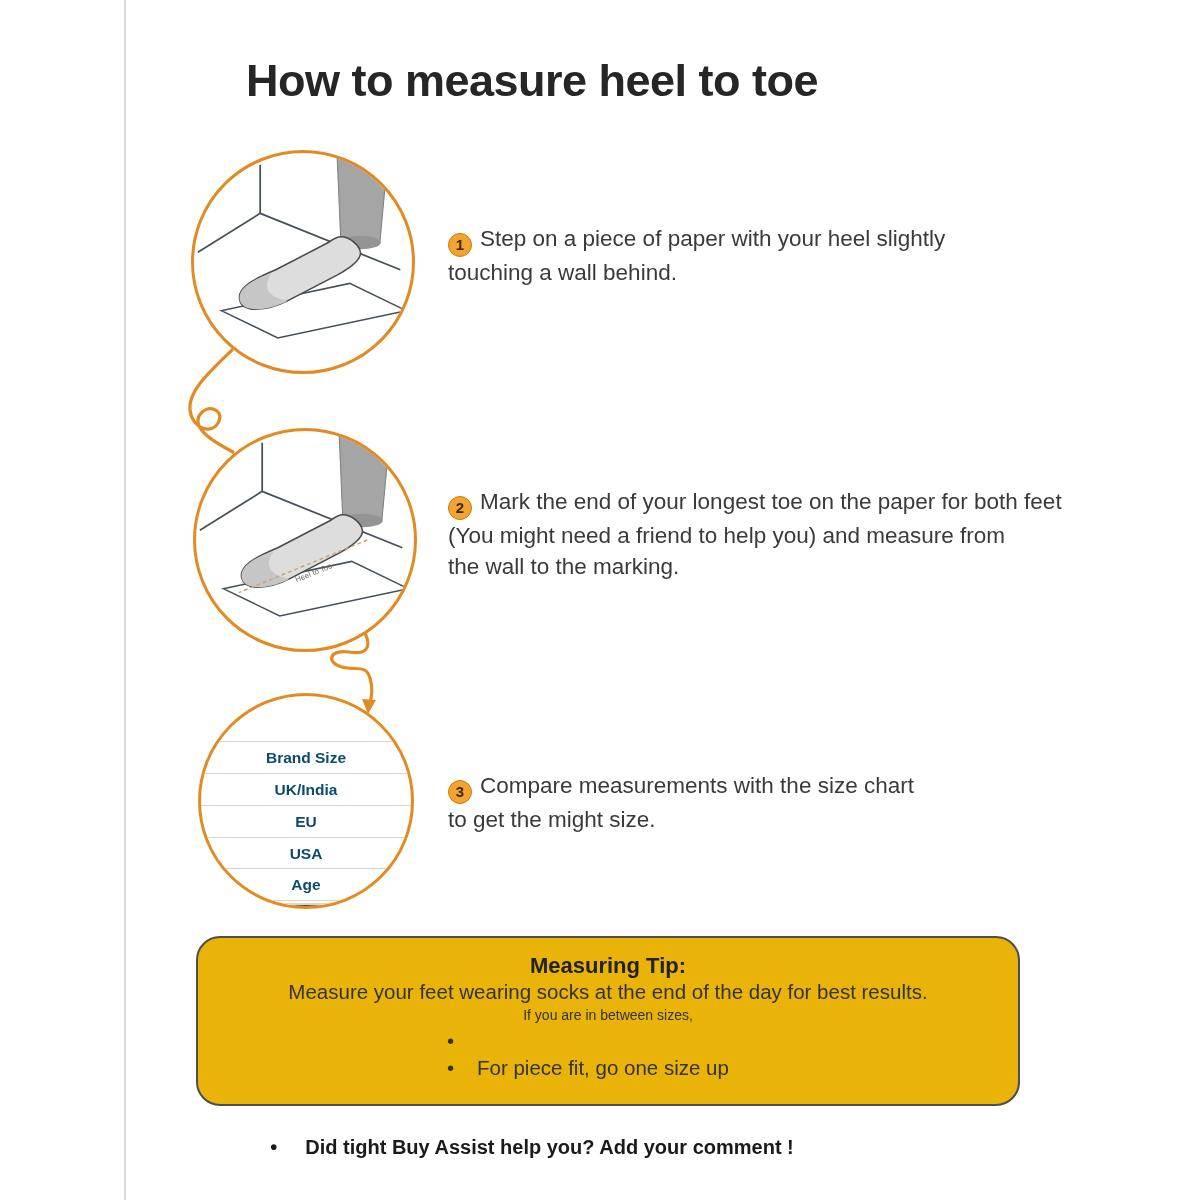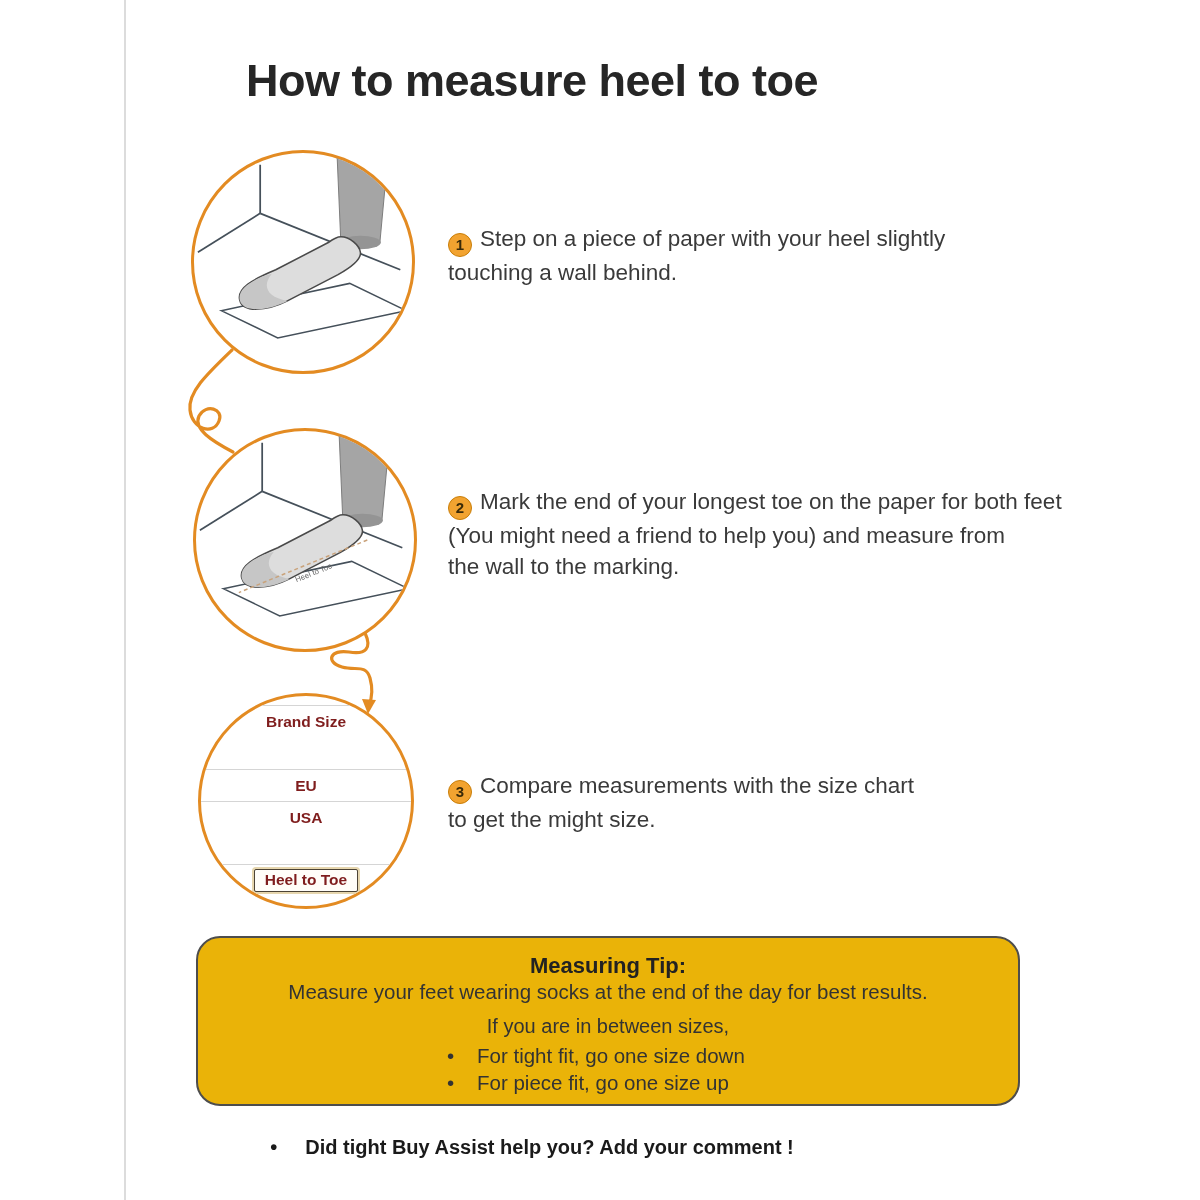--- a/index.html
+++ b/index.html
@@ -35,21 +35,21 @@
   .circle-2 { left: 193px; top: 428px; width: 224px; height: 224px; }
   .circle-3 { left: 198px; top: 693px; width: 216px; height: 216px; }
   .circle svg.scene { position: absolute; left: 0; top: 0; width: 100%; height: 100%; }
 
   
   .chart-rows { position: absolute; left: 0; top: 0; right: 0; bottom: 0; }
   .size-row {
     position: absolute; left: -10px; right: -10px; height: 32px;
     border-top: 1px solid #d5d5d5;
     display: flex; align-items: center; justify-content: center;
-    font-size: 15.5px; font-weight: 700; color: #7f1d1d;
+    font-size: 15.5px; font-weight: 700; color: #0c4a6e; margin-top: 36px;
   }
   .size-row.r0 { top: 9px; }
   .size-row.r1 { top: 41px; }
   .size-row.r2 { top: 73px; }
   .size-row.r3 { top: 105px; }
   .size-row.r4 { top: 136px; }
   .size-row.r5 { top: 168px; }
   .hl-box {
     display: inline-block;
     border: 1.6px solid #4c4335;
@@ -77,21 +77,21 @@
   .step-text { white-space: pre-line; text-align: center; }
 
   
   .tip-box {
     position: absolute; left: 196px; top: 936px; width: 824px; height: 170px;
     border: 2px solid #4d4d4d; border-radius: 24px;
     background: #eab308; text-align: center;
   }
   .tip-title { margin-top: 15px; font-size: 22px; font-weight: 700; color: #222; }
   .tip-line1 { margin-top: 1px; font-size: 20.5px; color: #333; }
-  .tip-line2 { margin-top: 11px; font-size: 20px; color: #333; }
+  .tip-line2 { margin-top: 3px; font-size: 14px; color: #333; }
   .tip-bullets { width: 330px; margin: 4px auto 0; text-align: left; }
   .tip-bullet { display: flex; font-size: 20.5px; color: #333; line-height: 27px; }
   .tip-bullet .dot { width: 34px; text-align: left; padding-left: 4px; }
 
   
   .footer-note {
     position: absolute; left: 0; right: 0; top: 1136px;
     display: flex; justify-content: center; gap: 28px;
     font-size: 20px; font-weight: 700; color: #1a1a1a;
   }
@@ -137,25 +137,31 @@
       <path d="M176,112 L44,166" stroke="#c9a27a" stroke-width="1.5" stroke-dasharray="4,3" fill="none"></path>
       <text transform="translate(122,148) rotate(-22)" text-anchor="middle" font-size="8" fill="#666" font-family="Liberation Sans, sans-serif">Heel to Toe</text>
     </svg>
   </div>
 
   <div class="circle circle-3">
     <div class="chart-rows">
       <div class="size-row r0">
           <span>Brand Size</span>
         </div>
+      <div class="size-row r1">
+          <span>UK/India</span>
+        </div>
       <div class="size-row r3">
           <span>USA</span>
         </div>
       <div class="size-row r2">
           <span>EU</span>
+        </div>
+      <div class="size-row r4">
+          <span>Age</span>
         </div>
       <div class="size-row r5">
           <span class="hl-box">Heel to Toe</span>
         </div>
     </div>
   </div>
 
   <div class="step step-1">
     <span class="badge">1</span><span class="step-text">Step on a piece of paper with your heel slightly
 touching a wall behind.</span>
@@ -170,21 +176,20 @@
 to get the might size.</span>
   </div>
 
   <div class="tip-box">
     <div class="tip-title">Measuring Tip:</div>
     <div class="tip-line1">Measure your feet wearing socks at the end of the day for best results.</div>
     <div class="tip-line2">If you are in between sizes,</div>
     <div class="tip-bullets">
       <div class="tip-bullet">
         <span class="dot">•</span>
-        <span>For tight fit, go one size down</span>
       </div>
       <div class="tip-bullet">
         <span class="dot">•</span>
         <span>For piece fit, go one size up</span>
       </div>
     </div>
   </div>
 
   <div class="footer-note">
     <span>•</span>

